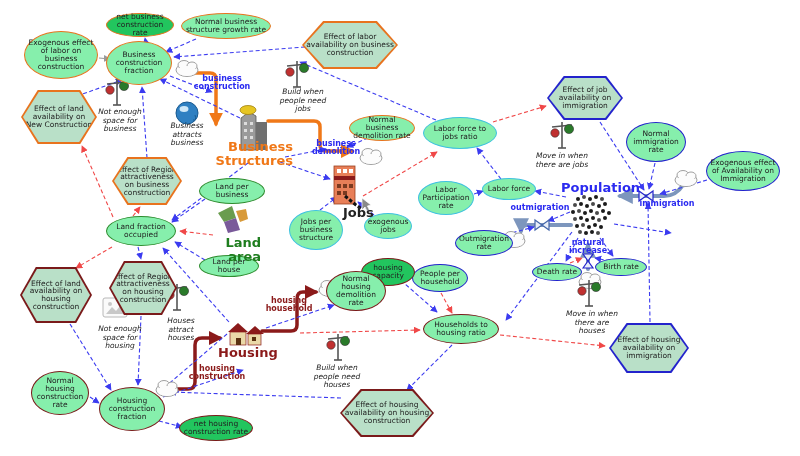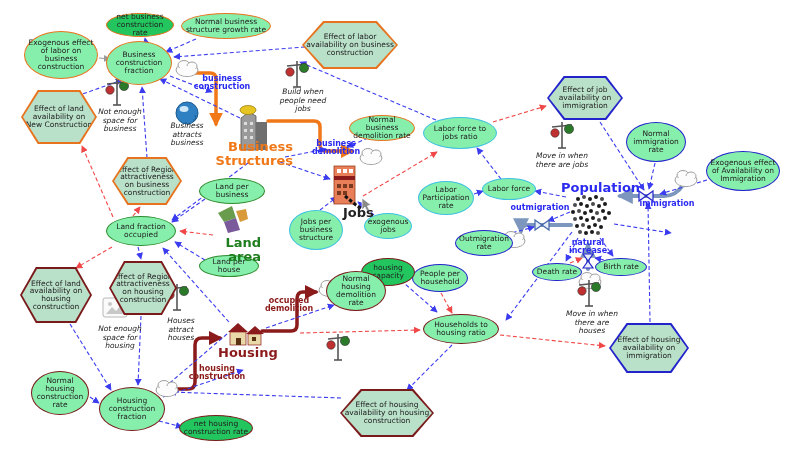--- a/index.html
+++ b/index.html
@@ -361,26 +361,27 @@
 
 <div class="slabel c-bus" style="left:213px;top:140px;width:80px">Business Structures</div>
 <div class="slabel c-blk" style="left:343px;top:206px;width:30px">Jobs</div>
 <div class="slabel c-grn" style="left:205px;top:236px;width:56px">Land area</div>
 <div class="slabel c-mar" style="left:218px;top:346px;width:56px">Housing</div>
 <div class="slabel c-blu" style="left:561px;top:181px;width:64px">Population</div>
 
 <div class="flabel c-blu" style="left:187px;top:75px;width:70px">business construction</div>
 <div class="flabel c-blu" style="left:301px;top:140px;width:70px">business demolition</div>
 <div class="flabel c-mar" style="left:182px;top:365px;width:70px">housing construction</div>
-<div class="flabel c-mar" style="left:254px;top:297px;width:70px">occupied demolition</div>
+<div class="flabel c-mar" style="left:254px;top:297px;width:70px">housing household</div>
 <div class="flabel c-blu" style="left:636px;top:200px;width:62px">immigration</div>
 <div class="flabel c-blu" style="left:506px;top:204px;width:68px">outmigration</div>
 <div class="flabel c-blu" style="left:558px;top:239px;width:60px">natural increase</div>
 
 <div class="note" style="left:97px;top:108px;width:46px">Not enough space for business</div>
 <div class="note" style="left:160px;top:122px;width:54px">Business attracts business</div>
 <div class="note" style="left:274px;top:88px;width:58px">Build when people need jobs</div>
 <div class="note" style="left:526px;top:152px;width:72px">Move in when there are jobs</div>
 <div class="note" style="left:561px;top:310px;width:62px">Move in when there are houses</div>
 <div class="note" style="left:154px;top:317px;width:54px">Houses attract houses</div>
 <div class="note" style="left:97px;top:325px;width:46px">Not enough space for housing</div>
+<div class="note" style="left:306px;top:364px;width:62px">Build when people need houses</div>
 
 </div>
 
 </body></html>

